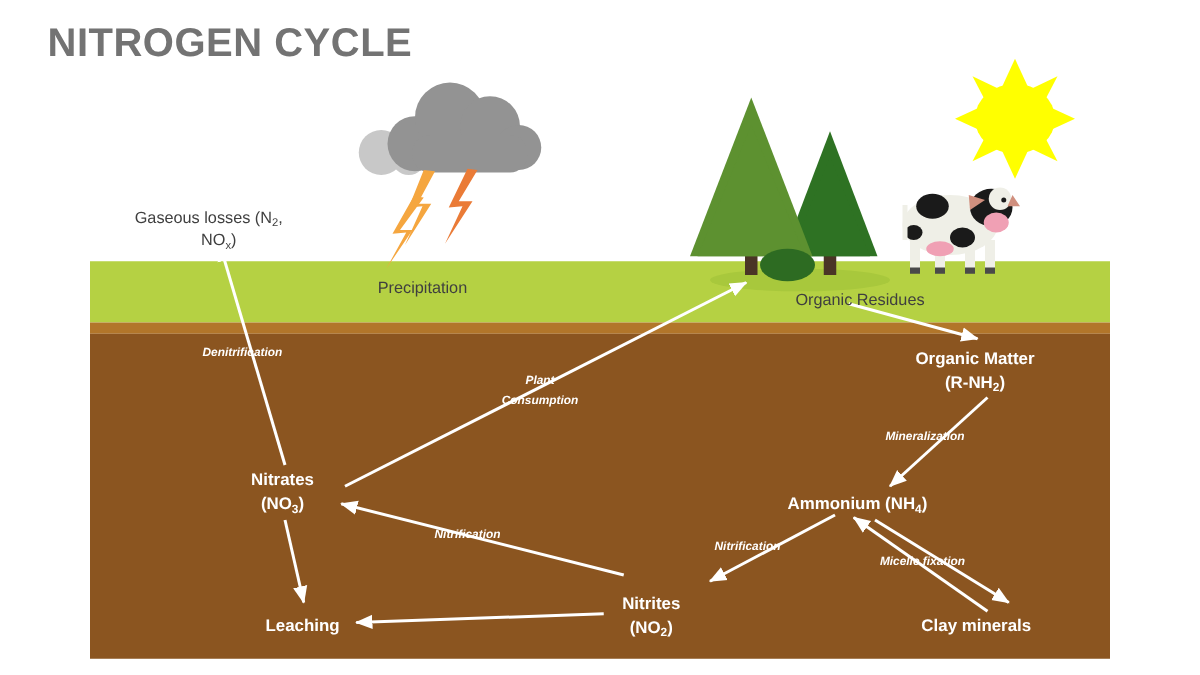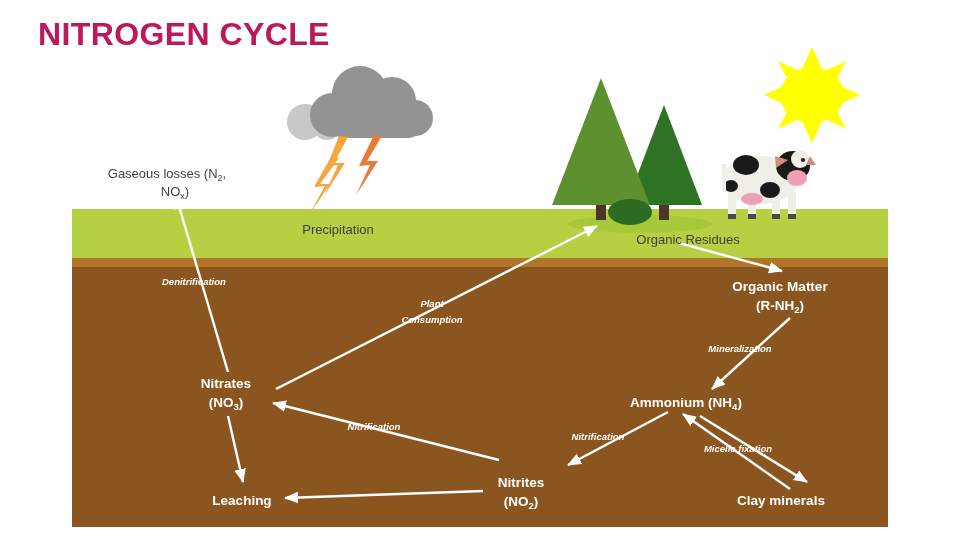--- a/index.html
+++ b/index.html
@@ -4,21 +4,21 @@
 <style>
   html,body{margin:0;padding:0;}
   body{
     width:960px;height:540px;background:#ffffff;overflow:hidden;
     font-family:"Liberation Sans", sans-serif;
     position:relative;
   }
   #stage{position:absolute;inset:0;width:960px;height:540px;}
   .title{
     position:absolute;left:38px;top:16px;
-    font-size:32px;font-weight:bold;color:#be185d;
+    font-size:32px;font-weight:bold;color:#737373;
     letter-spacing:0.4px;
     font-family:"Liberation Sans", sans-serif;
   }
   svg{position:absolute;left:0;top:0;}
   .lbl{fill:#ffffff;font-family:"Liberation Sans",sans-serif;font-size:13.5px;font-weight:bold;}
   .lbl-sm{fill:#ffffff;font-family:"Liberation Sans",sans-serif;font-size:9.5px;font-style:italic;font-weight:bold;}
   .lbl-dark{fill:#3f3f3f;font-family:"Liberation Sans",sans-serif;font-size:13px;}
   .sub{font-size:9.5px;}
   .sub-dark{font-size:9px;}
   .arrow{stroke:#ffffff;stroke-width:2.4;fill:none;stroke-linecap:butt;}

